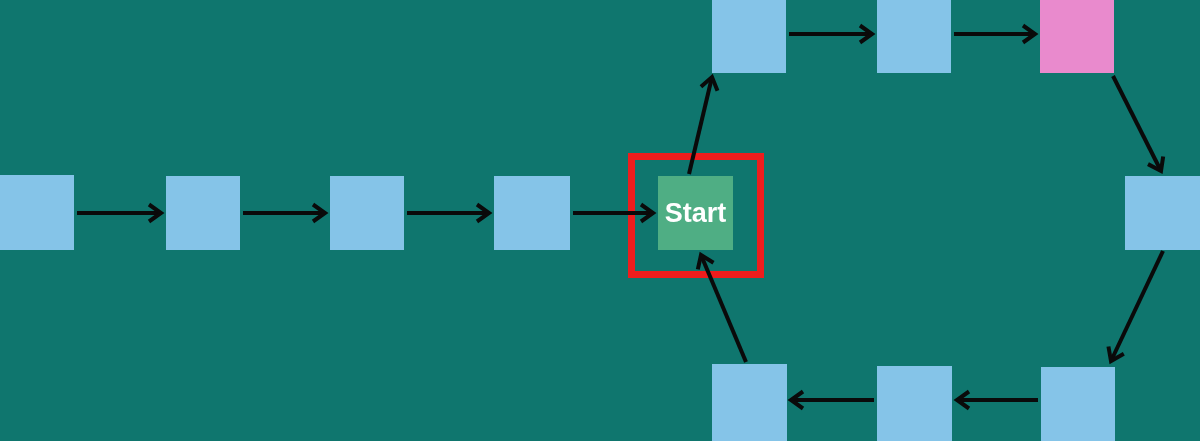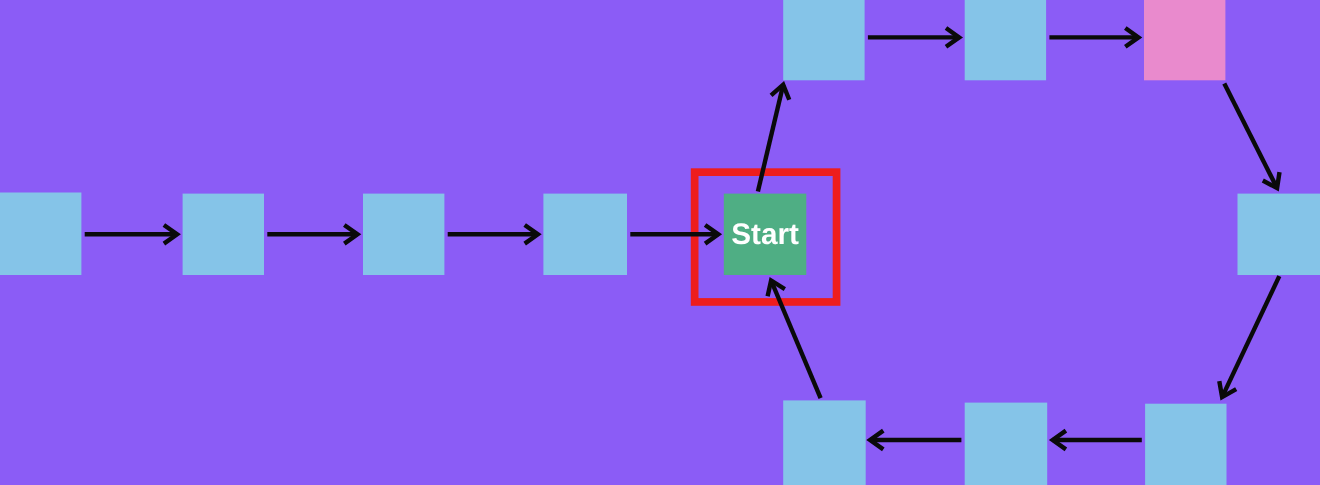--- a/index.html
+++ b/index.html
@@ -2,21 +2,21 @@
 <html><head>
 <meta charset="utf-8">
 <style>
   html, body { margin: 0; padding: 0; }
   body {
     width: 1200px; height: 441px;
     background: #ffffff;
     overflow: hidden;
     font-family: "Liberation Sans", sans-serif;
   }
-  .canvas { position: relative; width: 1200px; height: 441px; background: #8b5cf6; }
+  .canvas { position: relative; width: 1200px; height: 441px; background: #0f766e; }
   svg { display: block; }
   .node-label {
     font-family: "Liberation Sans", "DejaVu Sans", sans-serif;
     font-weight: bold;
   }
 </style>
 </head>
 <body>
 
 <div class="canvas">

